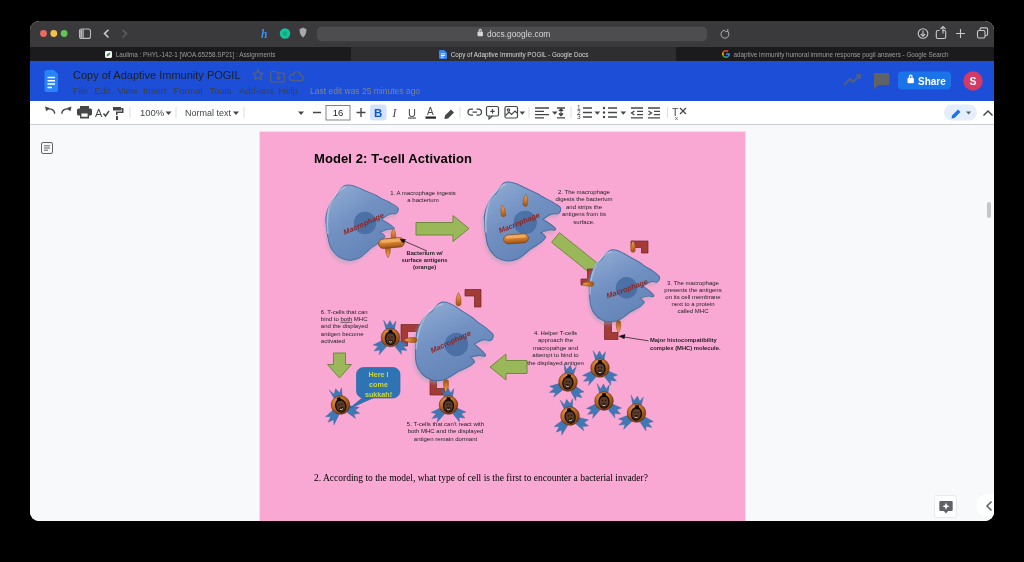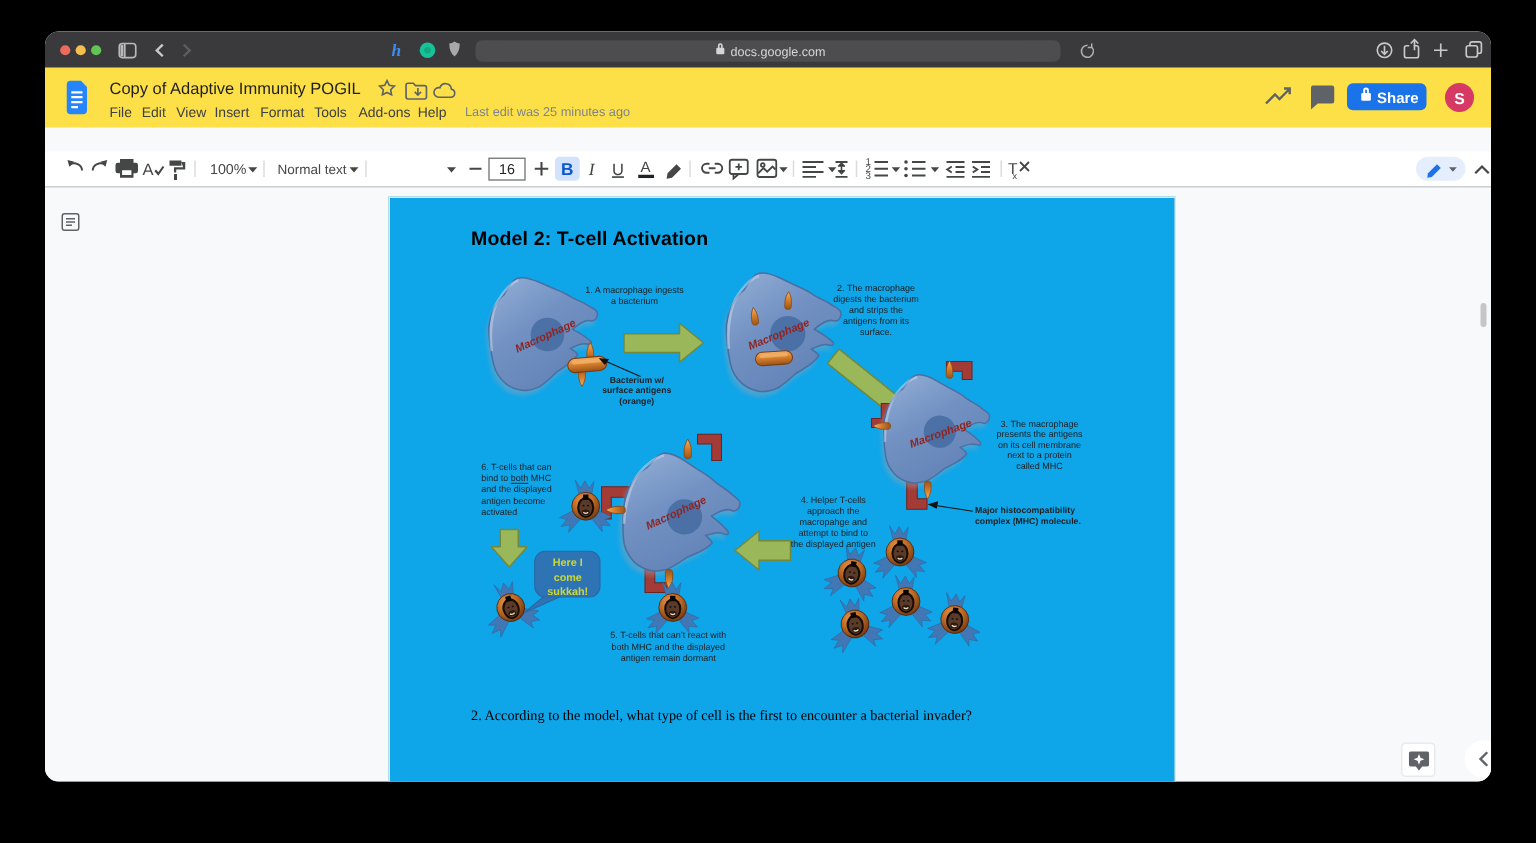--- a/index.html
+++ b/index.html
@@ -1,24 +1,24 @@
 <!DOCTYPE html>
 <html><head><meta charset="utf-8">
 <style>
 html,body{margin:0;padding:0;}
 body{width:1024px;height:562px;background:#000;position:relative;overflow:hidden;font-family:"Liberation Sans",sans-serif;}
 .win{position:absolute;left:30px;top:21px;width:964px;height:500px;border-radius:9px;overflow:hidden;background:#f8f9fa;}
 .titlebar{position:absolute;left:0;top:0;width:964px;height:26px;background:#3a3a3c;}
 .tabbar{position:absolute;left:0;top:26px;width:964px;height:14px;background:#1b1b1d;}
 .tab{position:absolute;top:0;height:14px;display:flex;align-items:center;justify-content:center;font-size:6.3px;color:#9d9da0;white-space:nowrap;}
 .tab svg{margin-right:4px;}
-.dochdr{position:absolute;left:0;top:24px;width:964px;height:40px;background:#fde047;}
+.dochdr{position:absolute;left:0;top:40px;width:964px;height:40px;background:#1d4ed8;}
 .toolbar{position:absolute;left:0;top:80px;width:964px;height:23px;background:#fff;}
 .canvas{position:absolute;left:0;top:103px;width:964px;height:397px;background:#f8f9fa;}
-.page{position:absolute;left:229px;top:7px;width:485px;height:390px;background:#0ea5e9;border:1px solid #e4e6e8;border-bottom:none;padding-left:38px;}
+.page{position:absolute;left:229px;top:7px;width:485px;height:390px;background:#f9a8d4;border:1px solid #e4e6e8;border-bottom:none;}
 .h1{position:absolute;left:54px;font-weight:bold;font-size:13px;color:#000;letter-spacing:0.1px;}
 .q9{position:absolute;left:54px;font-family:"Liberation Serif",serif;font-size:9.5px;color:#000;}
 </style></head>
 <body>
 <div class="win">
   <div class="titlebar">
     <svg width="964" height="26" viewBox="0 0 964 26">
       <circle cx="13.5" cy="12.5" r="3.4" fill="#ec6a5e"></circle>
       <circle cx="23.8" cy="12.5" r="3.4" fill="#f5bf4f"></circle>
       <circle cx="34.1" cy="12.5" r="3.4" fill="#61c454"></circle>

